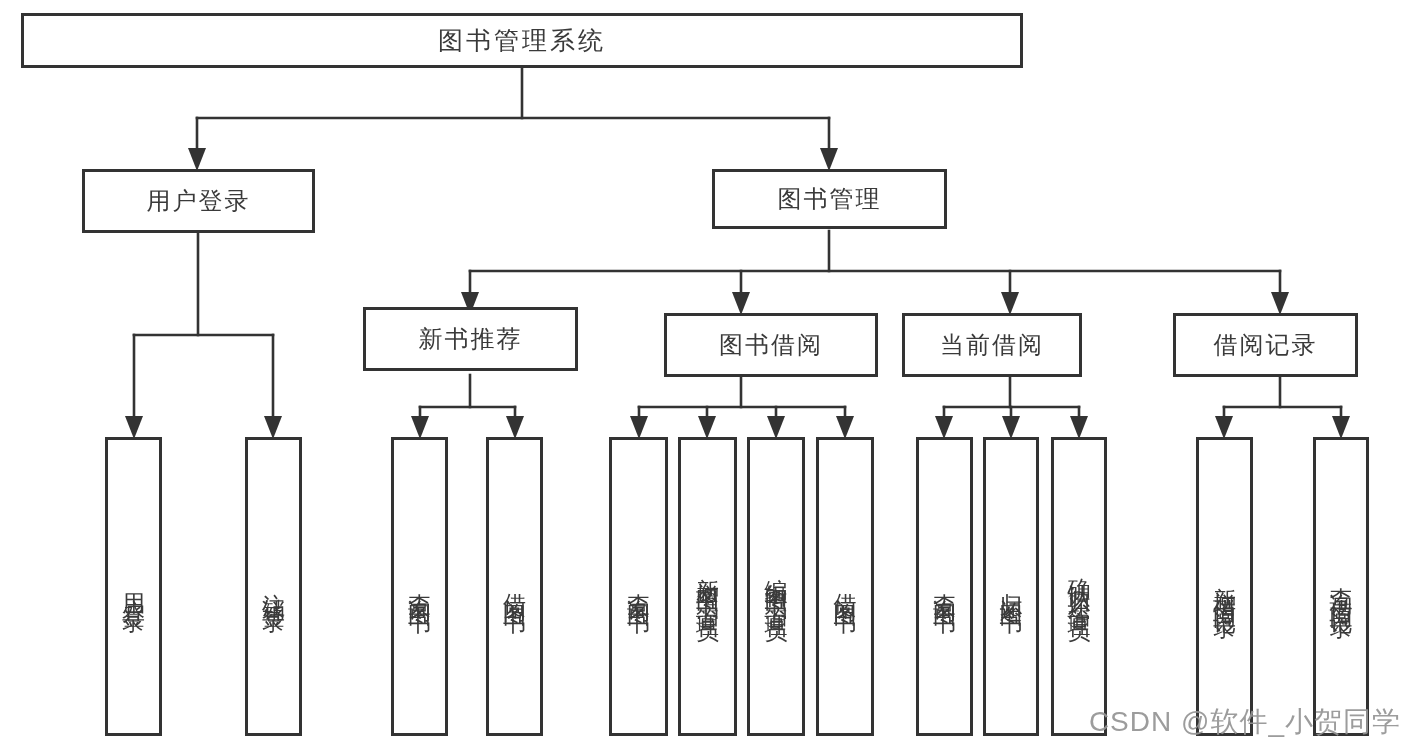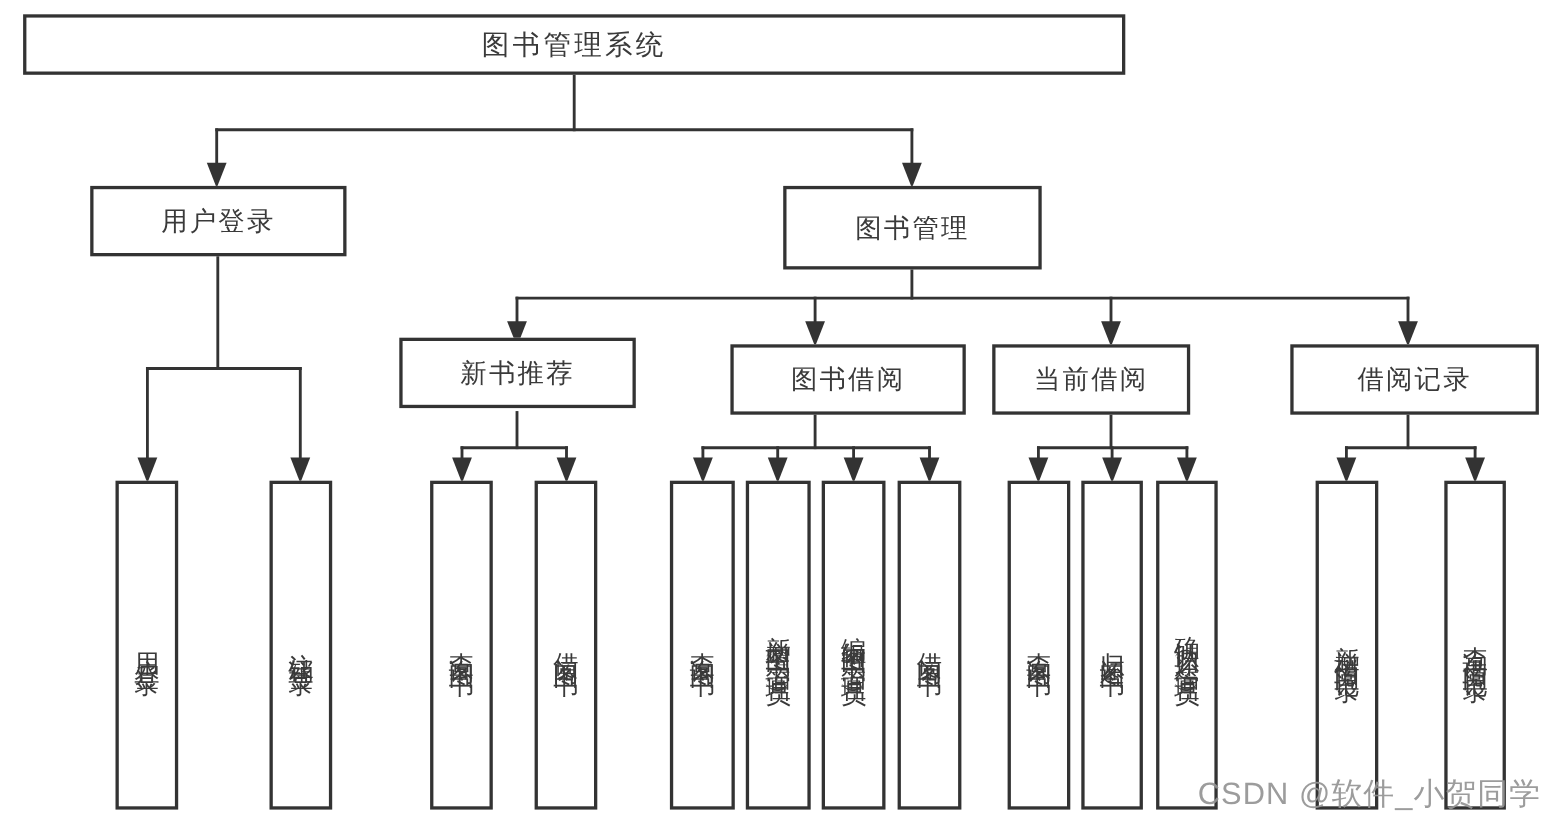--- a/index.html
+++ b/index.html
@@ -84,34 +84,34 @@
       <polygon points="1332,416 1350,416 1341,439" fill="#333333"></polygon>
     </svg>
 
   <div class="node h root" style="left:21px;top:13px;width:1002px;height:55px">
     <span class="lbl">图书管理系统</span>
   </div>
 
   <div class="node h" style="left:82px;top:169px;width:233px;height:64px">
     <span class="lbl">用户登录</span>
   </div>
-  <div class="node h" style="left:712px;top:169px;width:235px;height:76px">
+  <div class="node h" style="left:712px;top:169px;width:235px;height:60px">
     <span class="lbl">图书管理</span>
   </div>
 
   <div class="node h" style="left:363px;top:307px;width:215px;height:64px">
     <span class="lbl">新书推荐</span>
   </div>
   <div class="node h" style="left:664px;top:313px;width:214px;height:64px">
     <span class="lbl">图书借阅</span>
   </div>
   <div class="node h" style="left:902px;top:313px;width:180px;height:64px">
     <span class="lbl">当前借阅</span>
   </div>
-  <div class="node h" style="left:1173px;top:313px;width:226px;height:64px">
+  <div class="node h" style="left:1173px;top:313px;width:185px;height:64px">
     <span class="lbl">借阅记录</span>
   </div>
 
   <div class="node v" style="left:105px;top:437px;width:57px;height:299px">
     <span class="lbl">用户登录</span>
   </div>
   <div class="node v" style="left:245px;top:437px;width:57px;height:299px">
     <span class="lbl">注销登录</span>
   </div>
 

